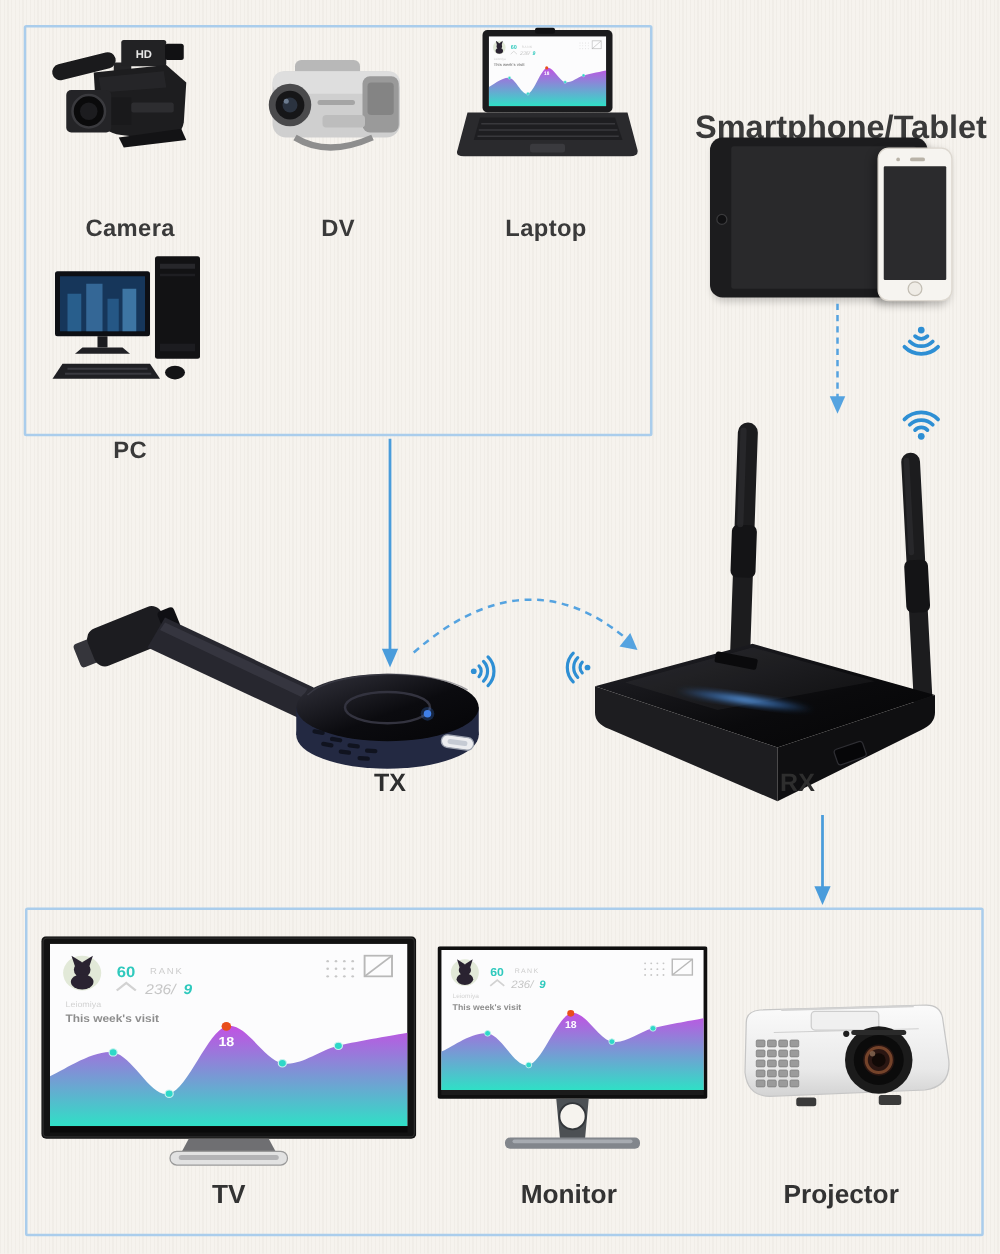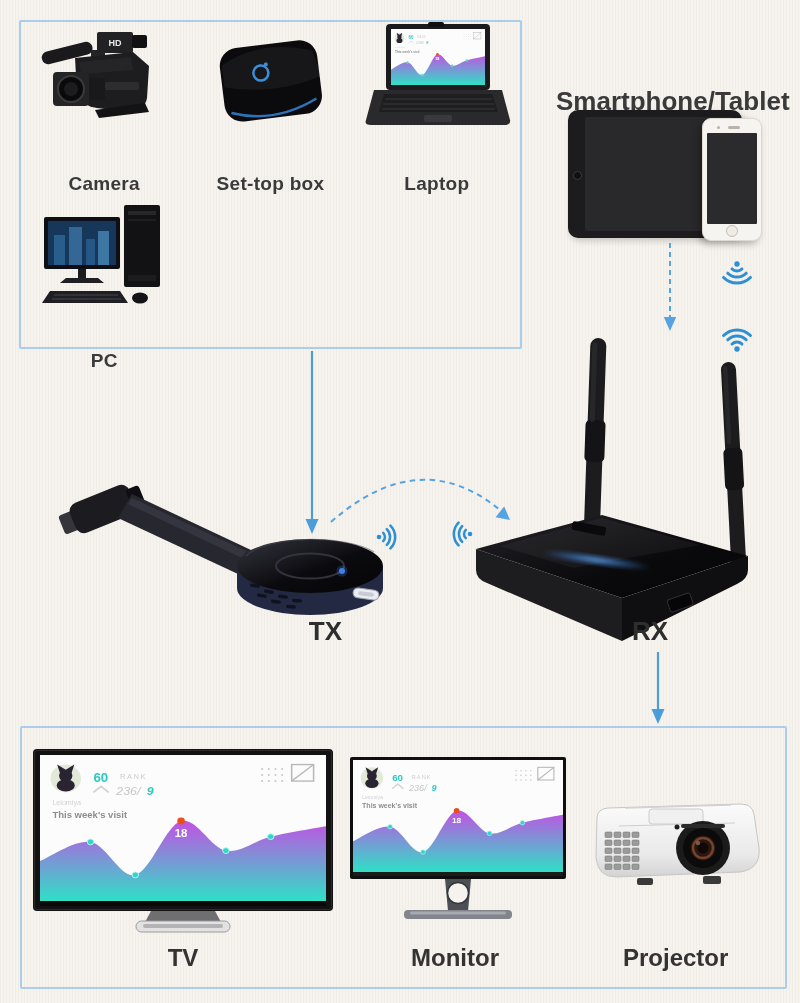--- a/index.html
+++ b/index.html
@@ -14,22 +14,22 @@
   }
   .frame-box{
     position:absolute;border:2px solid #aacdec;border-radius:2px;background:transparent;
   }
   #source-box{left:19px;top:20px;width:499px;height:325px;
     display:grid;grid-template-columns:1fr 1fr 1fr;grid-template-rows:1fr 1fr;}
   .cell{display:flex;flex-direction:column;align-items:center;justify-content:flex-end;padding-bottom:6px;}
   .device-label{font-size:19px;font-weight:700;color:#3a3a3a;letter-spacing:.3px;line-height:1;padding-top:4px;margin-top:36px;}
   #output-box{left:20px;top:726px;width:763px;height:259px;}
   .abs{position:absolute;}
-  .big-label{font-size:26px;font-weight:600;color:#2e2e2e;text-align:right;}
-  .out-label{font-size:24px;font-weight:700;color:#333;text-align:center;}
+  .big-label{font-size:20px;font-weight:600;color:#2e2e2e;text-align:center;}
+  .out-label{font-size:21px;font-weight:700;color:#333;text-align:center;}
   #mobile-label{left:556px;top:58px;width:230px;text-align:left;font-size:26px;font-weight:700;color:#3a3a3a;margin-top:28px;}
   
   #tablet{left:568px;top:110px;width:174px;height:128px;background:#1c1c1e;border-radius:10px;
     box-shadow:2px 3px 6px rgba(0,0,0,.18);}
   #tablet .screen{position:absolute;left:17px;top:7px;right:9px;bottom:7px;background:#29292b;border-radius:2px;}
   #tablet .home{position:absolute;left:5px;top:50%;margin-top:-3.5px;width:7px;height:7px;border-radius:50%;
     background:#101012;border:1px solid #3a3a3c;}
   #phone{left:702px;top:118px;width:58px;height:121px;background:#f6f4f0;border-radius:9px;
     box-shadow:-3px 3px 7px rgba(0,0,0,.28);border:1px solid #ddd8d0;}
   #phone .screen{position:absolute;left:4px;right:4px;top:14px;bottom:16px;background:#2b2b2d;border-radius:1px;}
@@ -59,33 +59,38 @@
       <rect x="50" y="52" width="20" height="22" fill="#19191b"></rect>
       <rect x="18" y="46" width="36" height="34" rx="4" fill="#242427"></rect>
       <circle cx="36" cy="63" r="13" fill="#0a0a0b" stroke="#3a3a3e" stroke-width="2"></circle>
       <circle cx="36" cy="63" r="7" fill="#1c1c1f"></circle>
       <path d="M60,84 L110,77 L114,86 L64,92 Z" fill="#131315"></path>
       <rect x="70" y="56" width="34" height="8" rx="2" fill="#2d2d30"></rect>
     </svg>
     <div class="device-label">Camera</div>
   </div>
 
-
   <div class="cell">
-    <svg class="dev-svg" width="132" height="104" viewBox="0 0 132 104">
-      <g transform="rotate(-7 66 52)">
-        <rect x="18" y="14" width="98" height="74" rx="18" fill="#0b0b0d"></rect>
-        <path d="M24,78 Q66,94 110,74" stroke="#2f7fd0" stroke-width="2.5" fill="none" opacity="0.9"></path>
-        <path d="M20,30 Q60,8 112,26 L118,52 Q70,66 20,52 Z" fill="#ffffff" opacity="0.05"></path>
-        <circle cx="58" cy="42" r="7.5" stroke="#3a8fd8" stroke-width="2.5" fill="none"></circle>
-        <circle cx="64" cy="34" r="2" fill="#3a8fd8"></circle>
-      </g>
-    </svg>
-    <div class="device-label">Set-top box</div>
+    <svg class="dev-svg" width="128" height="92" viewBox="0 0 128 92">
+      <rect x="30" y="6" width="52" height="14" rx="5" fill="#b8b8b8"></rect>
+      <rect x="12" y="15" width="102" height="53" rx="11" fill="#cfcfcf"></rect>
+      <rect x="12" y="15" width="102" height="18" rx="9" fill="#dedede"></rect>
+      <rect x="84" y="19" width="29" height="45" rx="6" fill="#9a9a9a"></rect>
+      <rect x="88" y="24" width="21" height="26" rx="3" fill="#848484"></rect>
+      <circle cx="26" cy="42" r="17" fill="#4a4a4c"></circle>
+      <circle cx="26" cy="42" r="11.5" fill="#161618"></circle>
+      <circle cx="26" cy="42" r="6" fill="#2b3340"></circle>
+      <circle cx="23" cy="39" r="2" fill="#6d7c90"></circle>
+      <rect x="48" y="38" width="30" height="4" rx="2" fill="#a5a5a5"></rect>
+      <rect x="52" y="50" width="34" height="10" rx="3" fill="#bdbdbd"></rect>
+      <path d="M30,68 Q56,84 92,68" stroke="#8e8e8e" stroke-width="5" fill="none"></path>
+    </svg>
+    <div class="device-label">DV</div>
   </div>
+
 
 
   <div class="cell">
     <svg class="dev-svg" width="150" height="112" viewBox="0 0 150 112">
       <rect x="24" y="2" width="104" height="66" rx="4" fill="#1b1b1d"></rect>
       <rect x="66" y="0" width="16" height="5" rx="2" fill="#101012"></rect>
       <svg class="dash" x="29" y="7" width="94" height="56" viewBox="0 0 300 168" preserveAspectRatio="none">
           <defs>
             <linearGradient id="wgs0" x1="0" y1="0" x2="0" y2="1">
               <stop offset="0%" stop-color="#c251e3"></stop>

